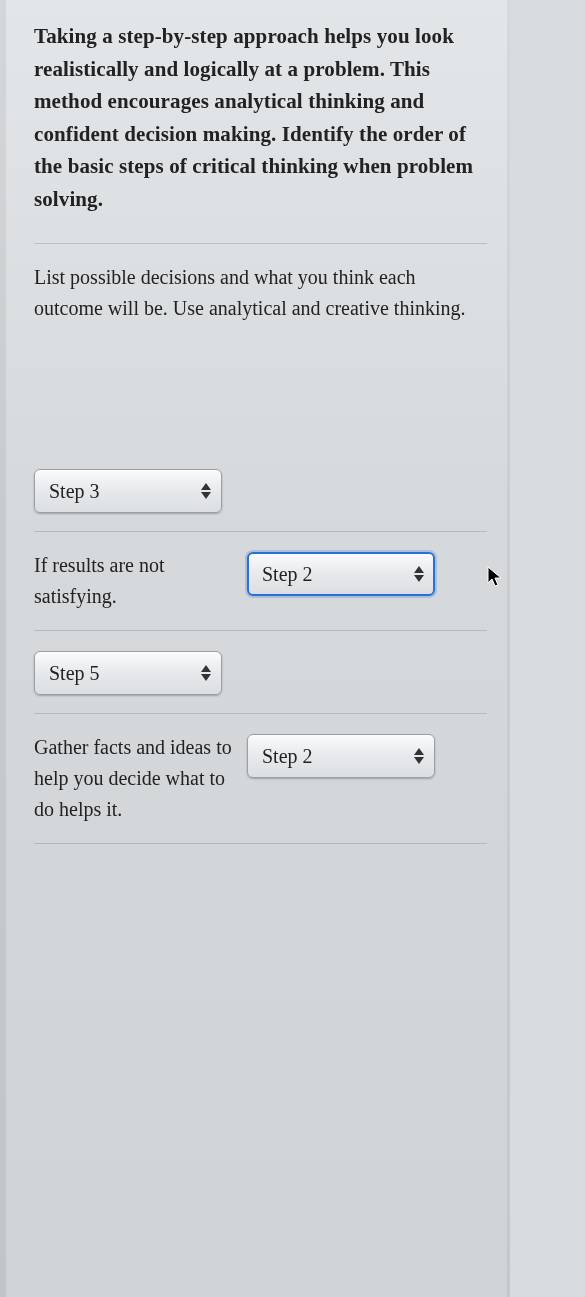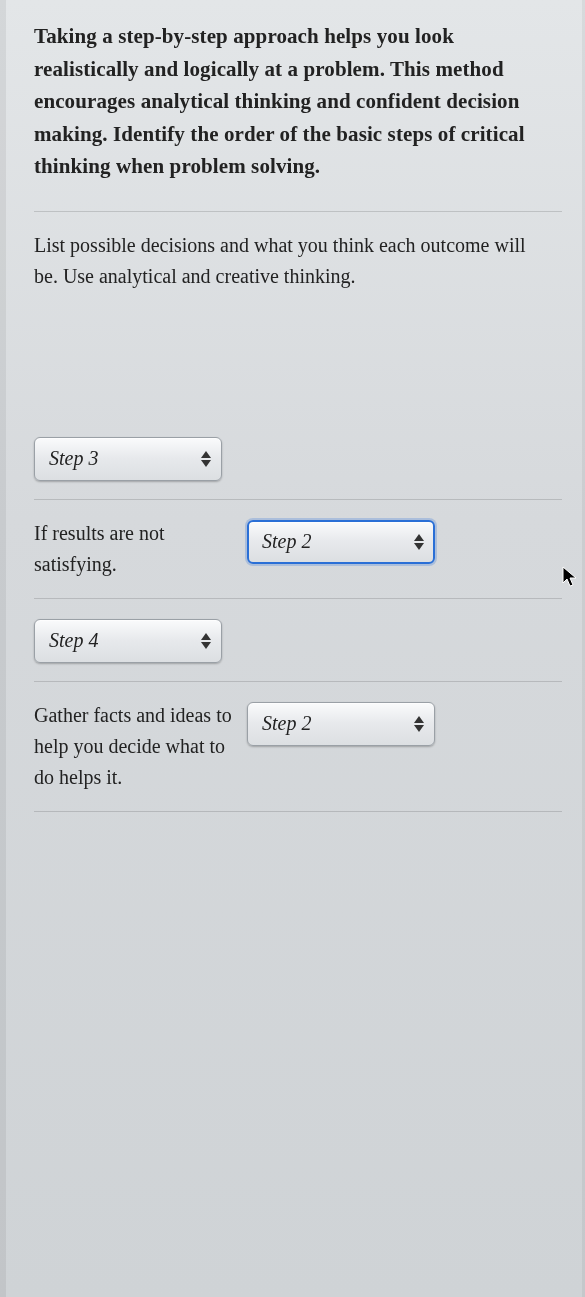--- a/index.html
+++ b/index.html
@@ -5,21 +5,21 @@
   html, body {
     margin: 0;
     padding: 0;
     width: 585px;
     background: #d9dcdf;
     font-family: Georgia, 'Times New Roman', serif;
     color: #1a1a1a;
   }
   .page {
     box-sizing: border-box;
-    width: 585px;
+    width: 510px;
     min-height: 1297px;
     padding: 20px 20px 30px 28px;
     background: linear-gradient(180deg, #e3e6e8 0%, #d6d9dc 40%, #cfd3d6 100%);
     border-left: 6px solid rgba(0,0,0,0.06);
     border-right: 3px solid rgba(0,0,0,0.05);
     position: relative;
   }
   .instructions {
     font-size: 21px;
     line-height: 1.55;
@@ -59,21 +59,20 @@
     box-shadow: inset 0 1px 0 rgba(255,255,255,0.6), 0 1px 2px rgba(0,0,0,0.25);
     display: flex;
     align-items: center;
     justify-content: space-between;
     padding: 0 10px 0 14px;
     font-family: Georgia, 'Times New Roman', serif;
     font-size: 20px;
     color: #222;
     cursor: pointer;
     position: relative;
-    font-style: italic;
   }
   .faux-select.focused {
     border: 2px solid #2a6fd6;
     box-shadow: 0 0 0 2px rgba(42,111,214,0.25), inset 0 1px 0 rgba(255,255,255,0.6);
     padding: 0 9px 0 13px;
   }
   .stepper {
     display: flex;
     flex-direction: column;
     align-items: center;
@@ -125,21 +124,21 @@
               <path d="M0 0 L10 0 L5 7 Z" fill="#333"></path>
             </svg>
         </span>
       </div>
     </div>
   </div>
 
   <div class="row">
     <div class="select-wrap">
       <div class="faux-select">
-        <span>Step 4</span>
+        <span>Step 5</span>
         <span class="stepper">
           <svg width="10" height="7" viewBox="0 0 10 7">
               <path d="M5 0 L10 7 L0 7 Z" fill="#333"></path>
             </svg>
           <svg width="10" height="7" viewBox="0 0 10 7">
               <path d="M0 0 L10 0 L5 7 Z" fill="#333"></path>
             </svg>
         </span>
       </div>
     </div>

